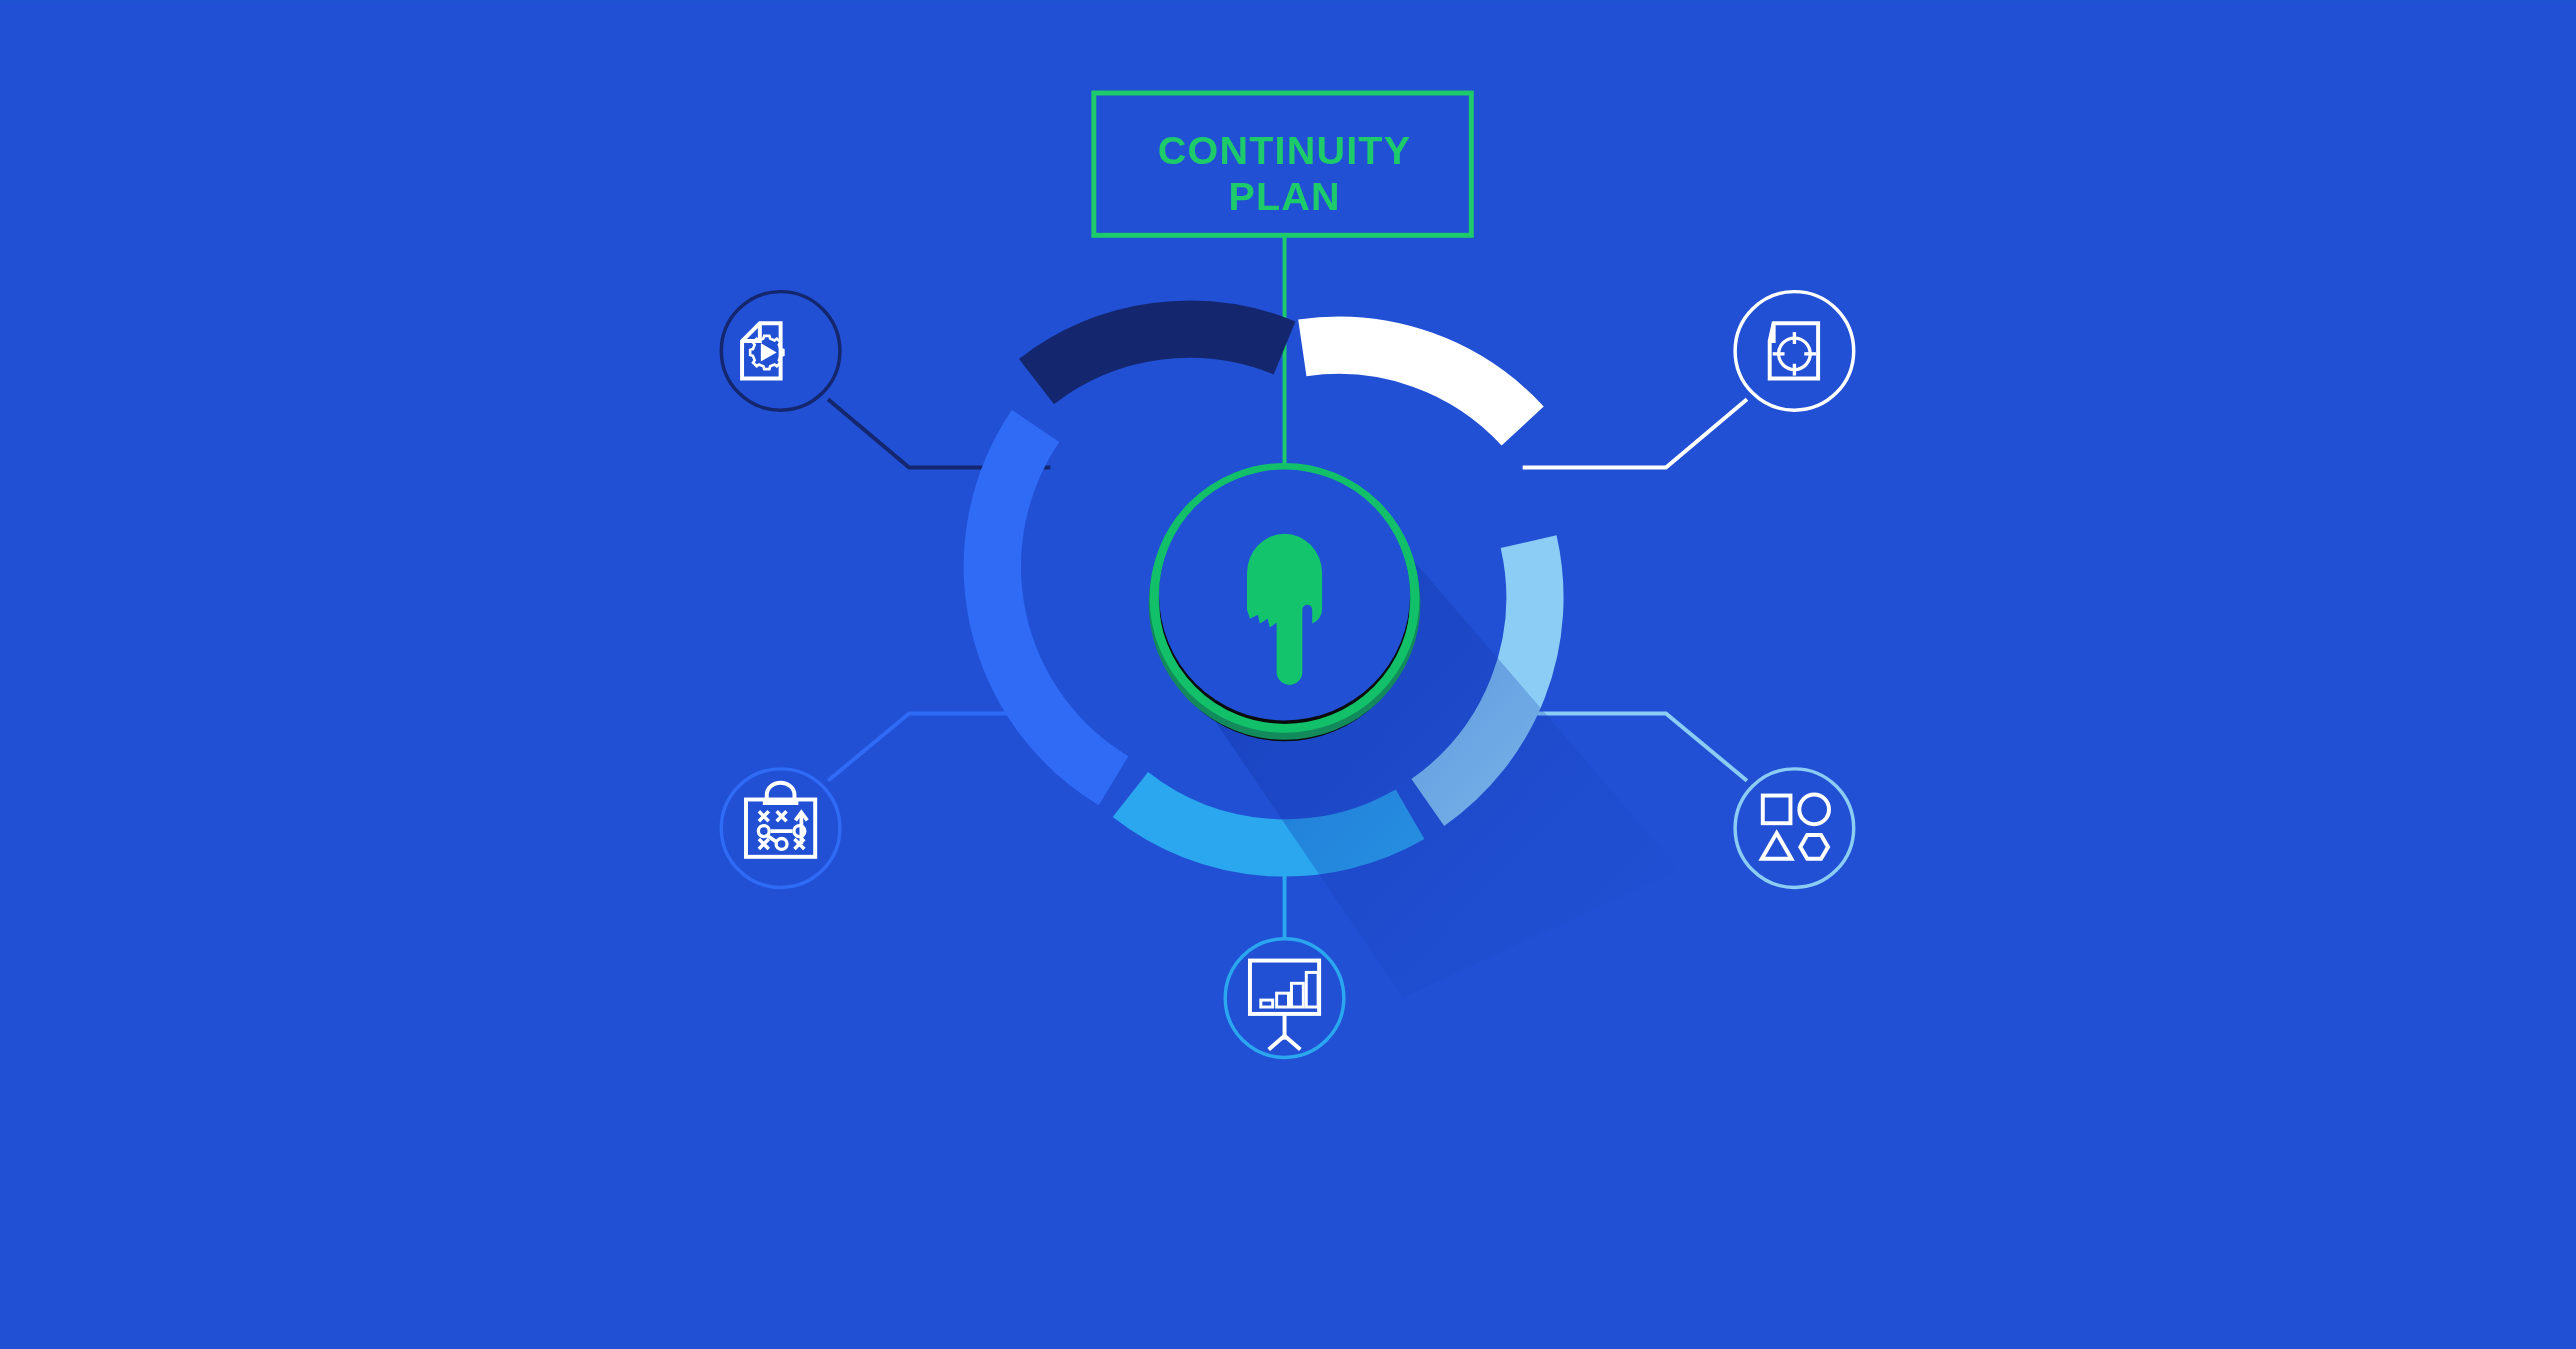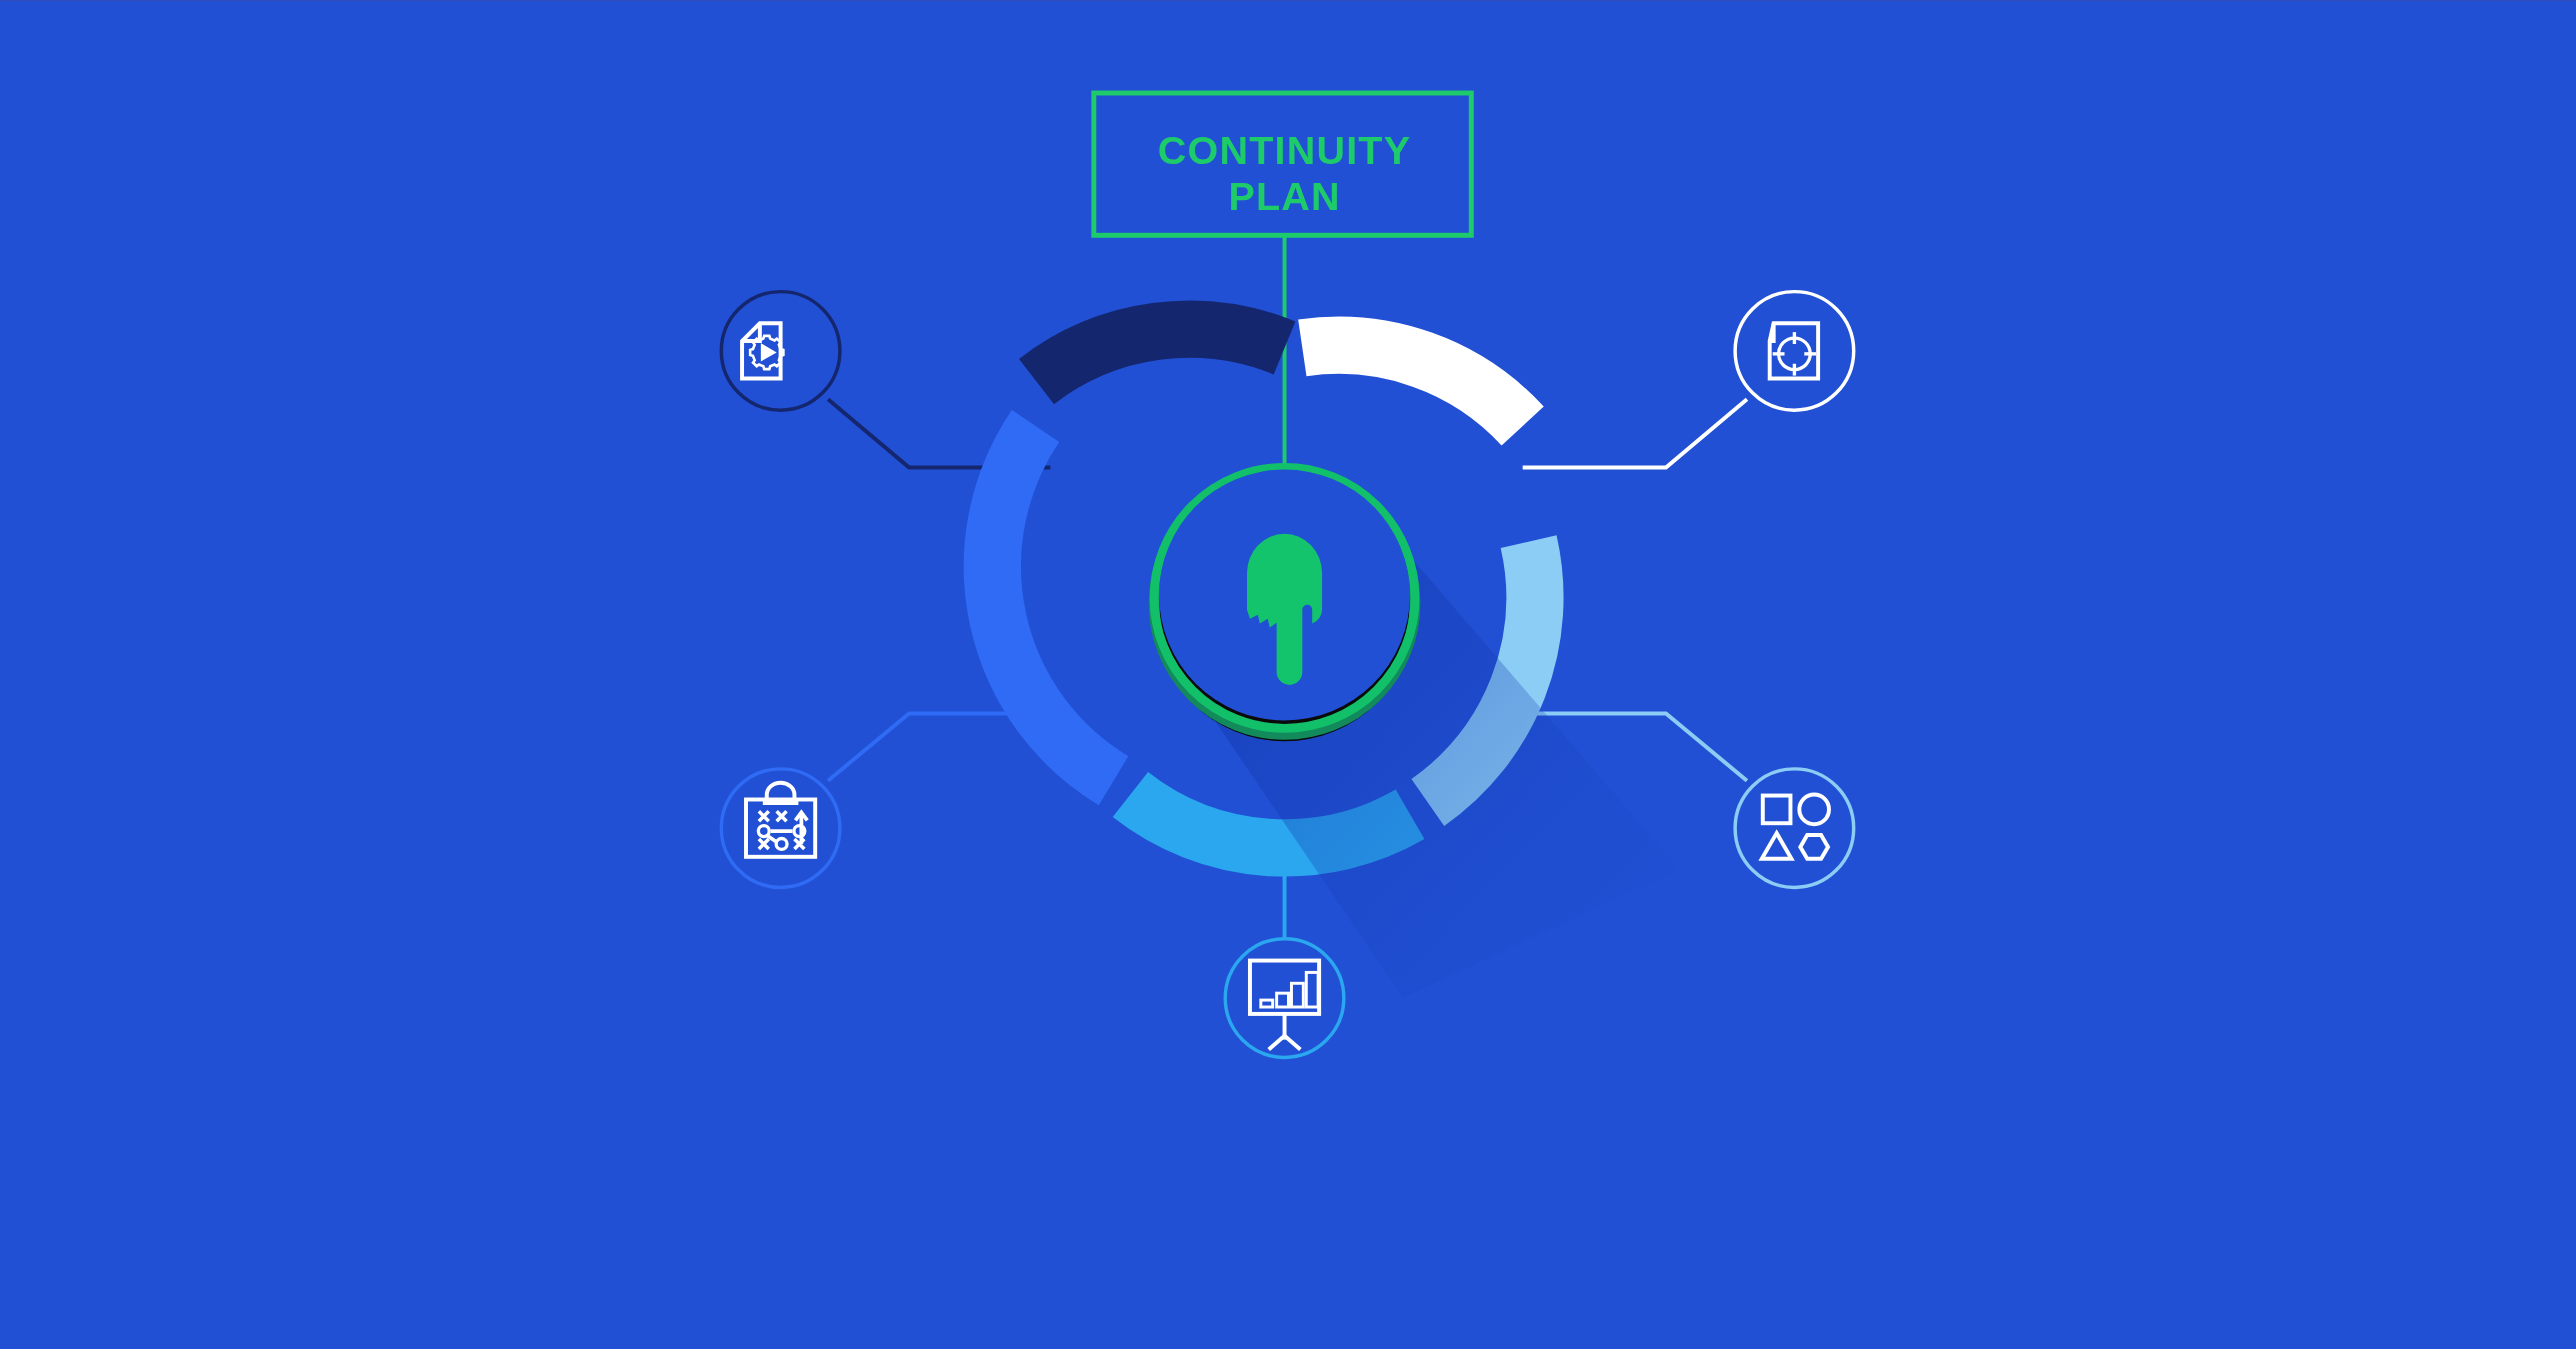--- a/index.html
+++ b/index.html
@@ -10,21 +10,21 @@
   body {
     width: 2576px;
     height: 1350px;
     overflow: hidden;
     font-family: "Liberation Sans", sans-serif;
   }
   #stage {
     position: relative;
     width: 2576px;
     height: 1350px;
-    background: #c2410c;
+    background: #0369a1;
   }
   #scene {
     position: absolute;
     inset: 0;
     width: 2576px;
     height: 1350px;
   }
   .title-text {
     font-family: "Liberation Sans", sans-serif;
     font-weight: bold;

